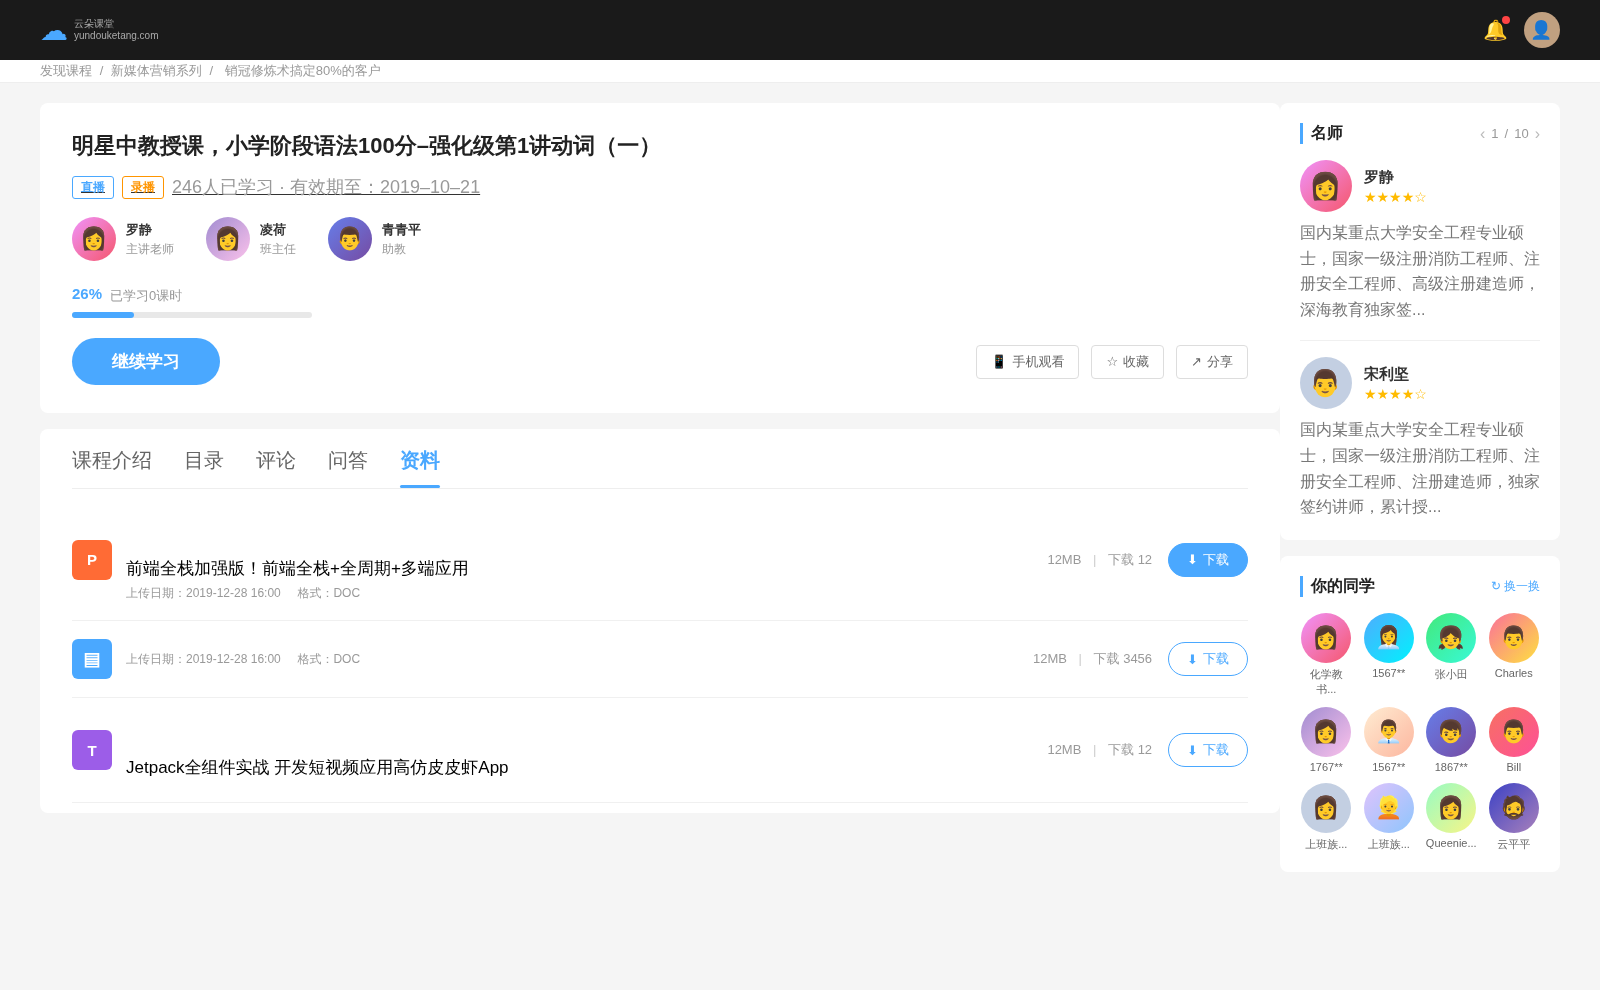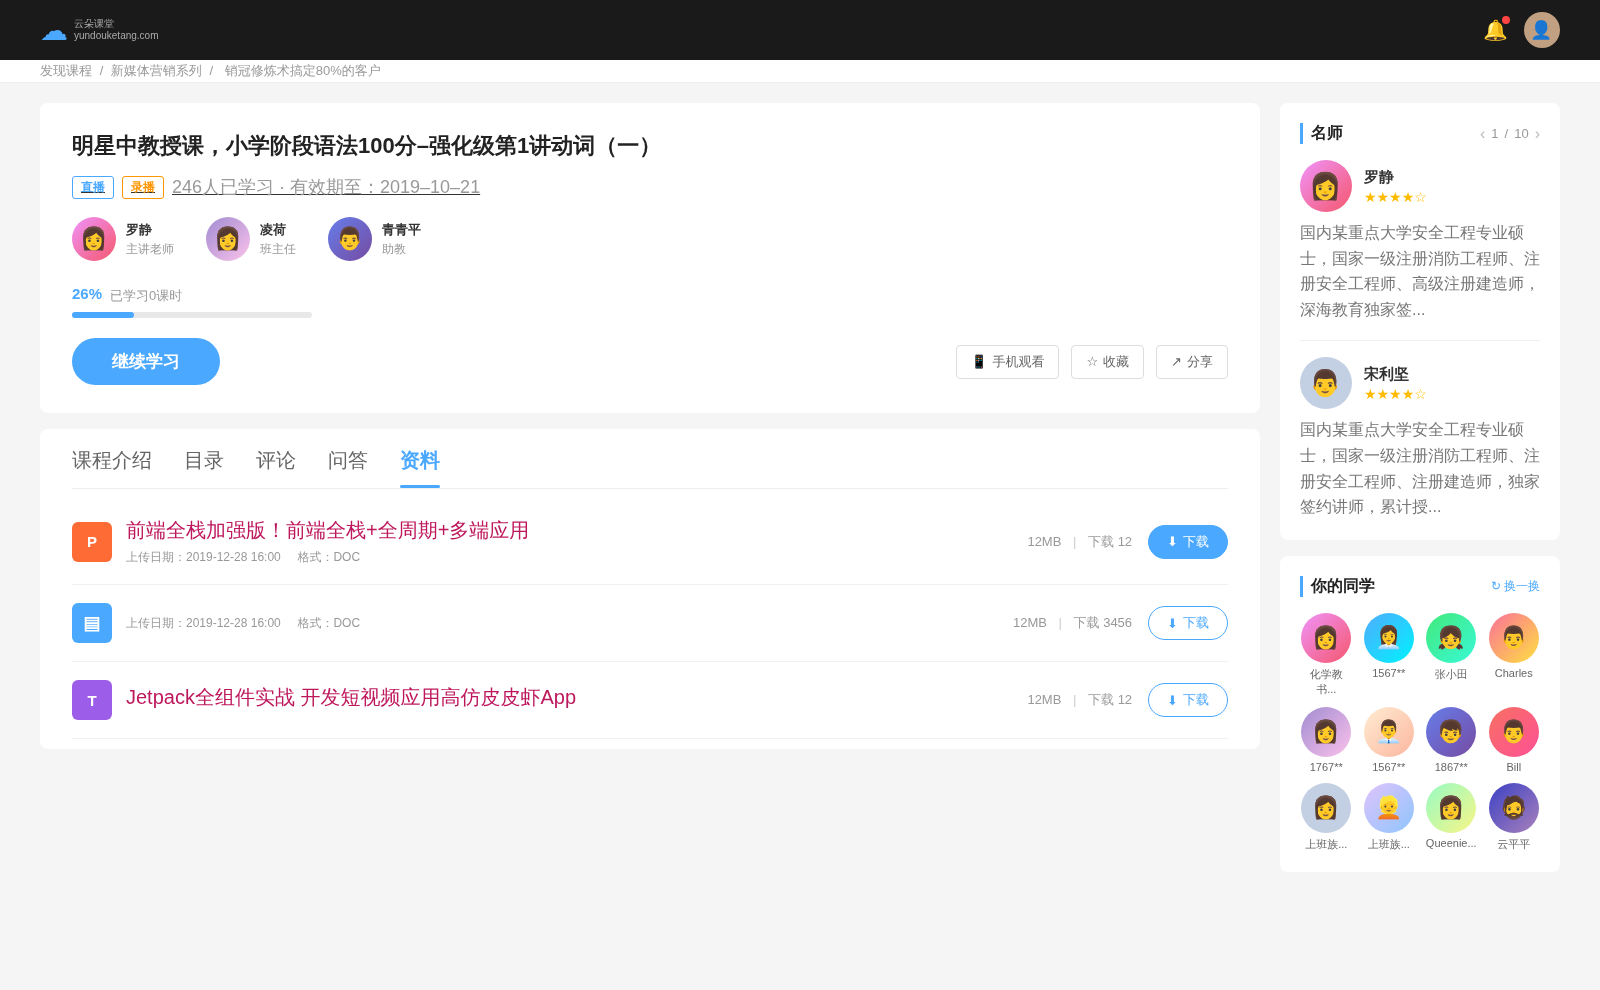--- a/index.html
+++ b/index.html
@@ -20,21 +20,21 @@
     .bell-icon { color: #ccc; font-size: 20px; position: relative; cursor: pointer; }
     .bell-dot { width: 8px; height: 8px; background: #ff4444; border-radius: 50%; position: absolute; top: -2px; right: -2px; }
     .avatar-nav { width: 36px; height: 36px; border-radius: 50%; background: #888; overflow: hidden; cursor: pointer; }
 
     
     .breadcrumb { background: #fff; border-bottom: 1px solid #eee; padding: 2px 40px; font-size: 13px; color: #999; }
     .breadcrumb a { color: #999; text-decoration: none; }
     .breadcrumb span { margin: 0 4px; }
 
     
-    .main-layout { display: flex; padding: 20px 40px; gap: 20px; max-width: 1600px; }
+    .main-layout { display: flex; padding: 20px 40px; max-width: 1600px; }
 
     
     .content-left { flex: 1; min-width: 0; }
 
     
     .course-card { background: #fff; border-radius: 8px; padding: 28px 32px; margin-bottom: 16px; }
     .course-title { font-size: 22px; font-weight: bold; color: #222; margin-bottom: 14px; }
     .course-badges { display: flex; align-items: flex-end; gap: 8px; margin-bottom: 18px; text-decoration: underline; }
     .badge { font-size: 12px; padding: 2px 8px; border-radius: 3px; font-weight: bold; }
     .badge-live { color: #4aa8ff; border: 1px solid #4aa8ff; }
@@ -67,21 +67,21 @@
     .tab-item.active::after { content: ''; position: absolute; bottom: 0; left: 0; right: 0; height: 3px; background: #4aa8ff; border-radius: 2px; }
 
     
     .file-list { padding: 10px 0; }
     .file-item { display: flex; align-items: center; padding: 18px 0; border-bottom: 1px solid #f0f0f0; }
     .file-icon { width: 40px; height: 40px; border-radius: 6px; display: flex; align-items: center; justify-content: center; font-weight: bold; font-size: 15px; color: #fff; margin-right: 14px; flex-shrink: 0; }
     .file-icon-p { background: #ff6b35; }
     .file-icon-u { background: #4aa8ff; }
     .file-icon-t { background: #9c5de8; }
     .file-info { flex: 1; }
-    .file-name { font-size: 20px; color: #be185d; font-weight: 500; margin-bottom: 5px; }
+    .file-name { font-size: 17px; color: #000000; font-weight: 500; margin-bottom: 5px; margin-top: 40px; }
     .file-meta { font-size: 12px; color: #999; }
     .file-stats { color: #999; font-size: 13px; margin-right: 16px; white-space: nowrap; }
     .file-sep { margin: 0 8px; color: #ccc; }
     .btn-download { color: #4aa8ff; border: 1px solid #4aa8ff; background: #fff; padding: 7px 18px; border-radius: 20px; font-size: 13px; cursor: pointer; display: flex; align-items: center; gap: 5px; white-space: nowrap; }
     .btn-download-filled { background: #4aa8ff; color: #fff; border: 1px solid #4aa8ff; padding: 7px 18px; border-radius: 20px; font-size: 13px; cursor: pointer; display: flex; align-items: center; gap: 5px; white-space: nowrap; }
 
     
     .content-right { width: 280px; flex-shrink: 0; }
 
     

